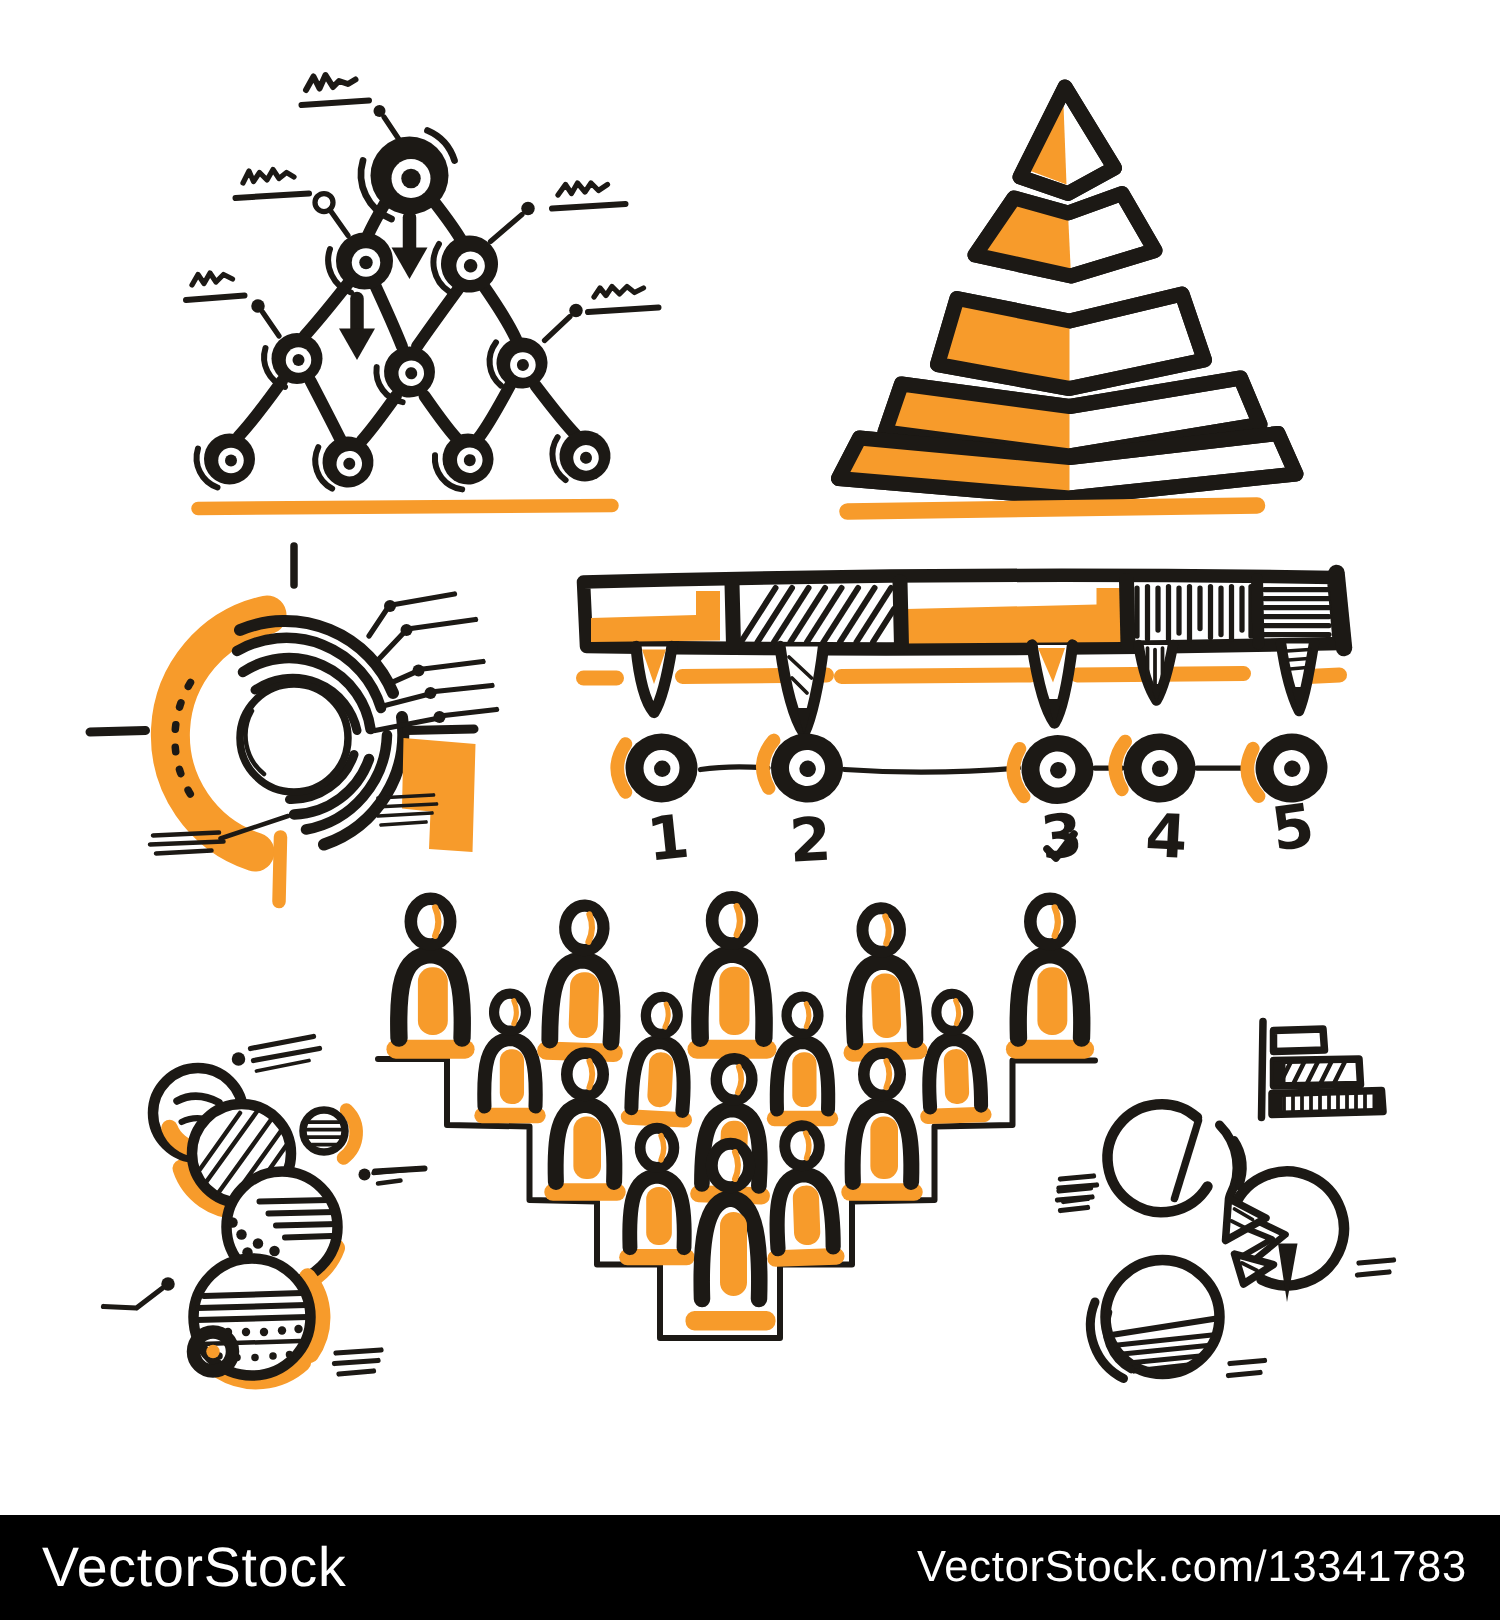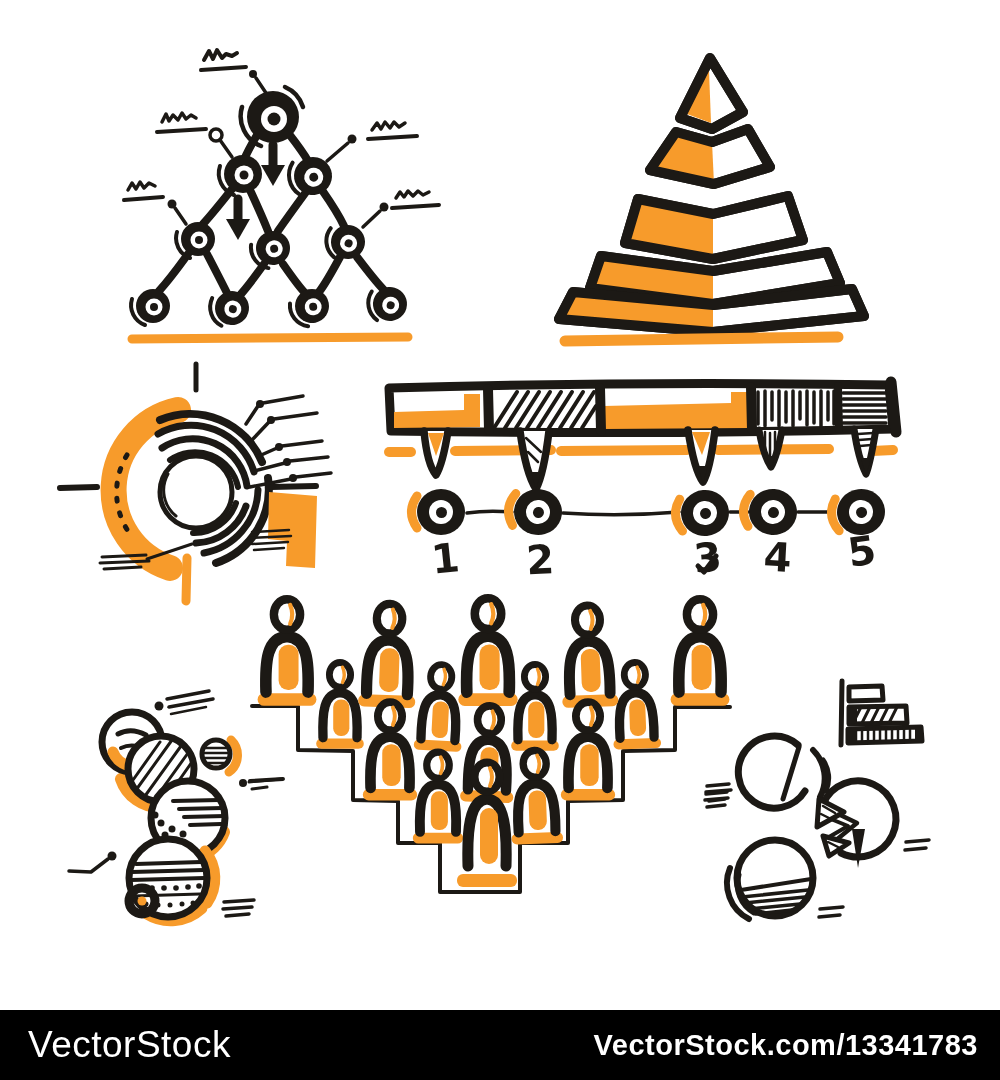--- a/index.html
+++ b/index.html
@@ -14,21 +14,21 @@
   .fi{fill:var(--ink);}
   .sa{stroke:var(--accent);fill:none;stroke-linecap:round;stroke-linejoin:round;}
   .fa{fill:var(--accent);}
   .fw{fill:#fff;}
   .num{font-family:"DejaVu Sans",sans-serif;font-size:40px;font-weight:bold;fill:var(--ink);}
 
   .wm{position:absolute;left:0;right:0;bottom:0;height:70px;background:var(--watermark_bg,#000);
       display:flex;align-items:center;justify-content:space-between;
       padding:0 22px 0 28px;box-sizing:border-box;gap:20px;}
   .wm-brand{color:var(--watermark_text,#fff);font-size:37px;letter-spacing:.5px;}
-  .wm-ref{color:var(--watermark_text,#fff);font-size:29px;letter-spacing:.5px;font-weight:bold;}
+  .wm-ref{color:var(--watermark_text,#fff);font-size:29px;letter-spacing:.5px;}
 </style>
 </head>
 <body>
 
 <div class="stage">
   <div class="artwork">
     <svg viewBox="0 0 1000 1010">
       <defs>
 
         <g id="p">

